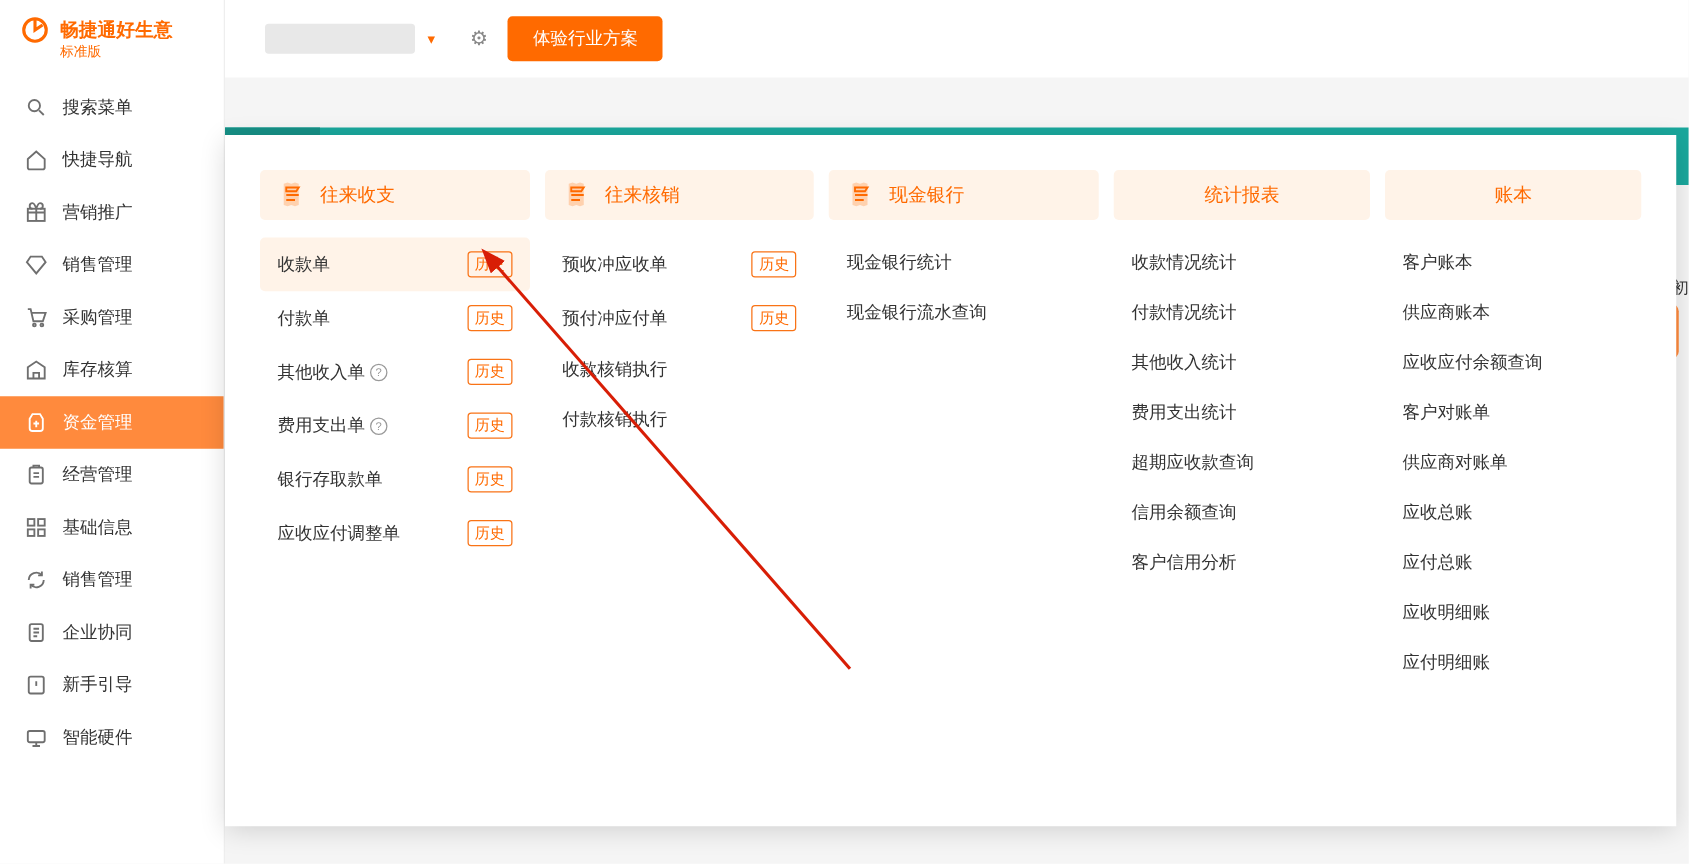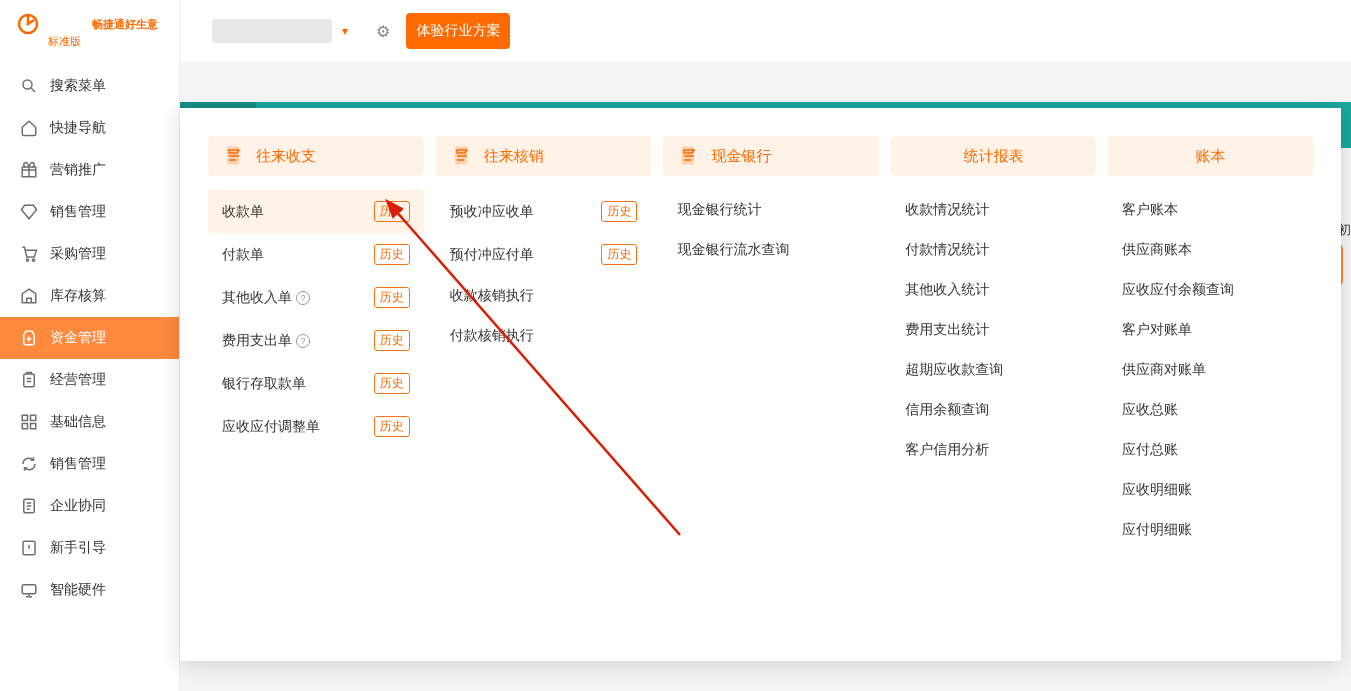--- a/index.html
+++ b/index.html
@@ -4,36 +4,36 @@
   <style>
     * { margin: 0; padding: 0; box-sizing: border-box; }
     body { font-family: -apple-system, BlinkMacSystemFont, "Segoe UI", "Microsoft YaHei", sans-serif; background: #f5f5f5; color: #333; overflow: hidden; }
     .app { display: flex; width: 1351px; height: 691px; position: relative; }
     
     
     .sidebar { width: 180px; background: #fff; border-right: 1px solid #eee; display: flex; flex-direction: column; flex-shrink: 0; }
     .logo-area { padding: 12px 16px 8px; }
     .logo-row { display: flex; align-items: center; gap: 8px; }
     .logo-icon { width: 24px; height: 24px; color: #ff6a00; }
-    .logo-text { font-size: 11px; color: #ff6a00; font-weight: 600; margin-left: 44px; }
+    .logo-text { font-size: 15px; color: #ff6a00; font-weight: 600; }
     .logo-sub { font-size: 11px; color: #ff6a00; margin-left: 32px; margin-top: -2px; }
     .nav-list { flex: 1; overflow: auto; padding-top: 8px; }
     .nav-item { display: flex; align-items: center; gap: 12px; padding: 12px 20px; font-size: 14px; color: #333; cursor: pointer; }
     .nav-item.active { background: #ff8a3d; color: #fff; }
     .nav-icon { width: 18px; height: 18px; flex-shrink: 0; opacity: 0.7; }
     .nav-item.active .nav-icon { opacity: 1; }
     
     
     .main { flex: 1; display: flex; flex-direction: column; min-width: 0; }
     .topbar { height: 62px; background: #fff; display: flex; align-items: center; padding: 0 20px; gap: 12px; }
     .org-select { display: flex; align-items: center; gap: 10px; padding: 4px 12px; cursor: pointer; }
     .org-placeholder { width: 120px; height: 24px; background: #e8e8e8; border-radius: 3px; }
     .chevron { color: #ff6a00; font-size: 12px; }
     .gear { color: #888; font-size: 16px; cursor: pointer; padding: 4px; }
-    .cta-btn { background: #ff6a00; color: #fff; border: none; padding: 9px 10px; border-radius: 4px; font-size: 14px; cursor: pointer; }
+    .cta-btn { background: #ff6a00; color: #fff; border: none; padding: 9px 20px; border-radius: 4px; font-size: 14px; cursor: pointer; }
     
     .tabbar { background: #1aa79c; height: 46px; display: flex; align-items: center; margin-top: 40px; }
     .tab { padding: 0 24px; height: 100%; display: flex; align-items: center; color: #fff; font-size: 14px; background: #168f85; cursor: pointer; }
     
     
     .flyout { position: absolute; left: 180px; top: 108px; right: 10px; bottom: 30px; background: #fff; box-shadow: 0 4px 20px rgba(0,0,0,0.15); padding: 28px 28px 20px; display: flex; gap: 12px; z-index: 10; }
     .fly-col { flex: 1; min-width: 0; }
     .fly-col.narrow { flex: 0.95; }
     .fly-head { display: flex; align-items: center; gap: 10px; padding: 20px 14px; background: #fff3e8; border-radius: 4px; margin-bottom: 14px; height: 36px; }
     .fly-head.plain { background: #fff3e8; justify-content: center; }

